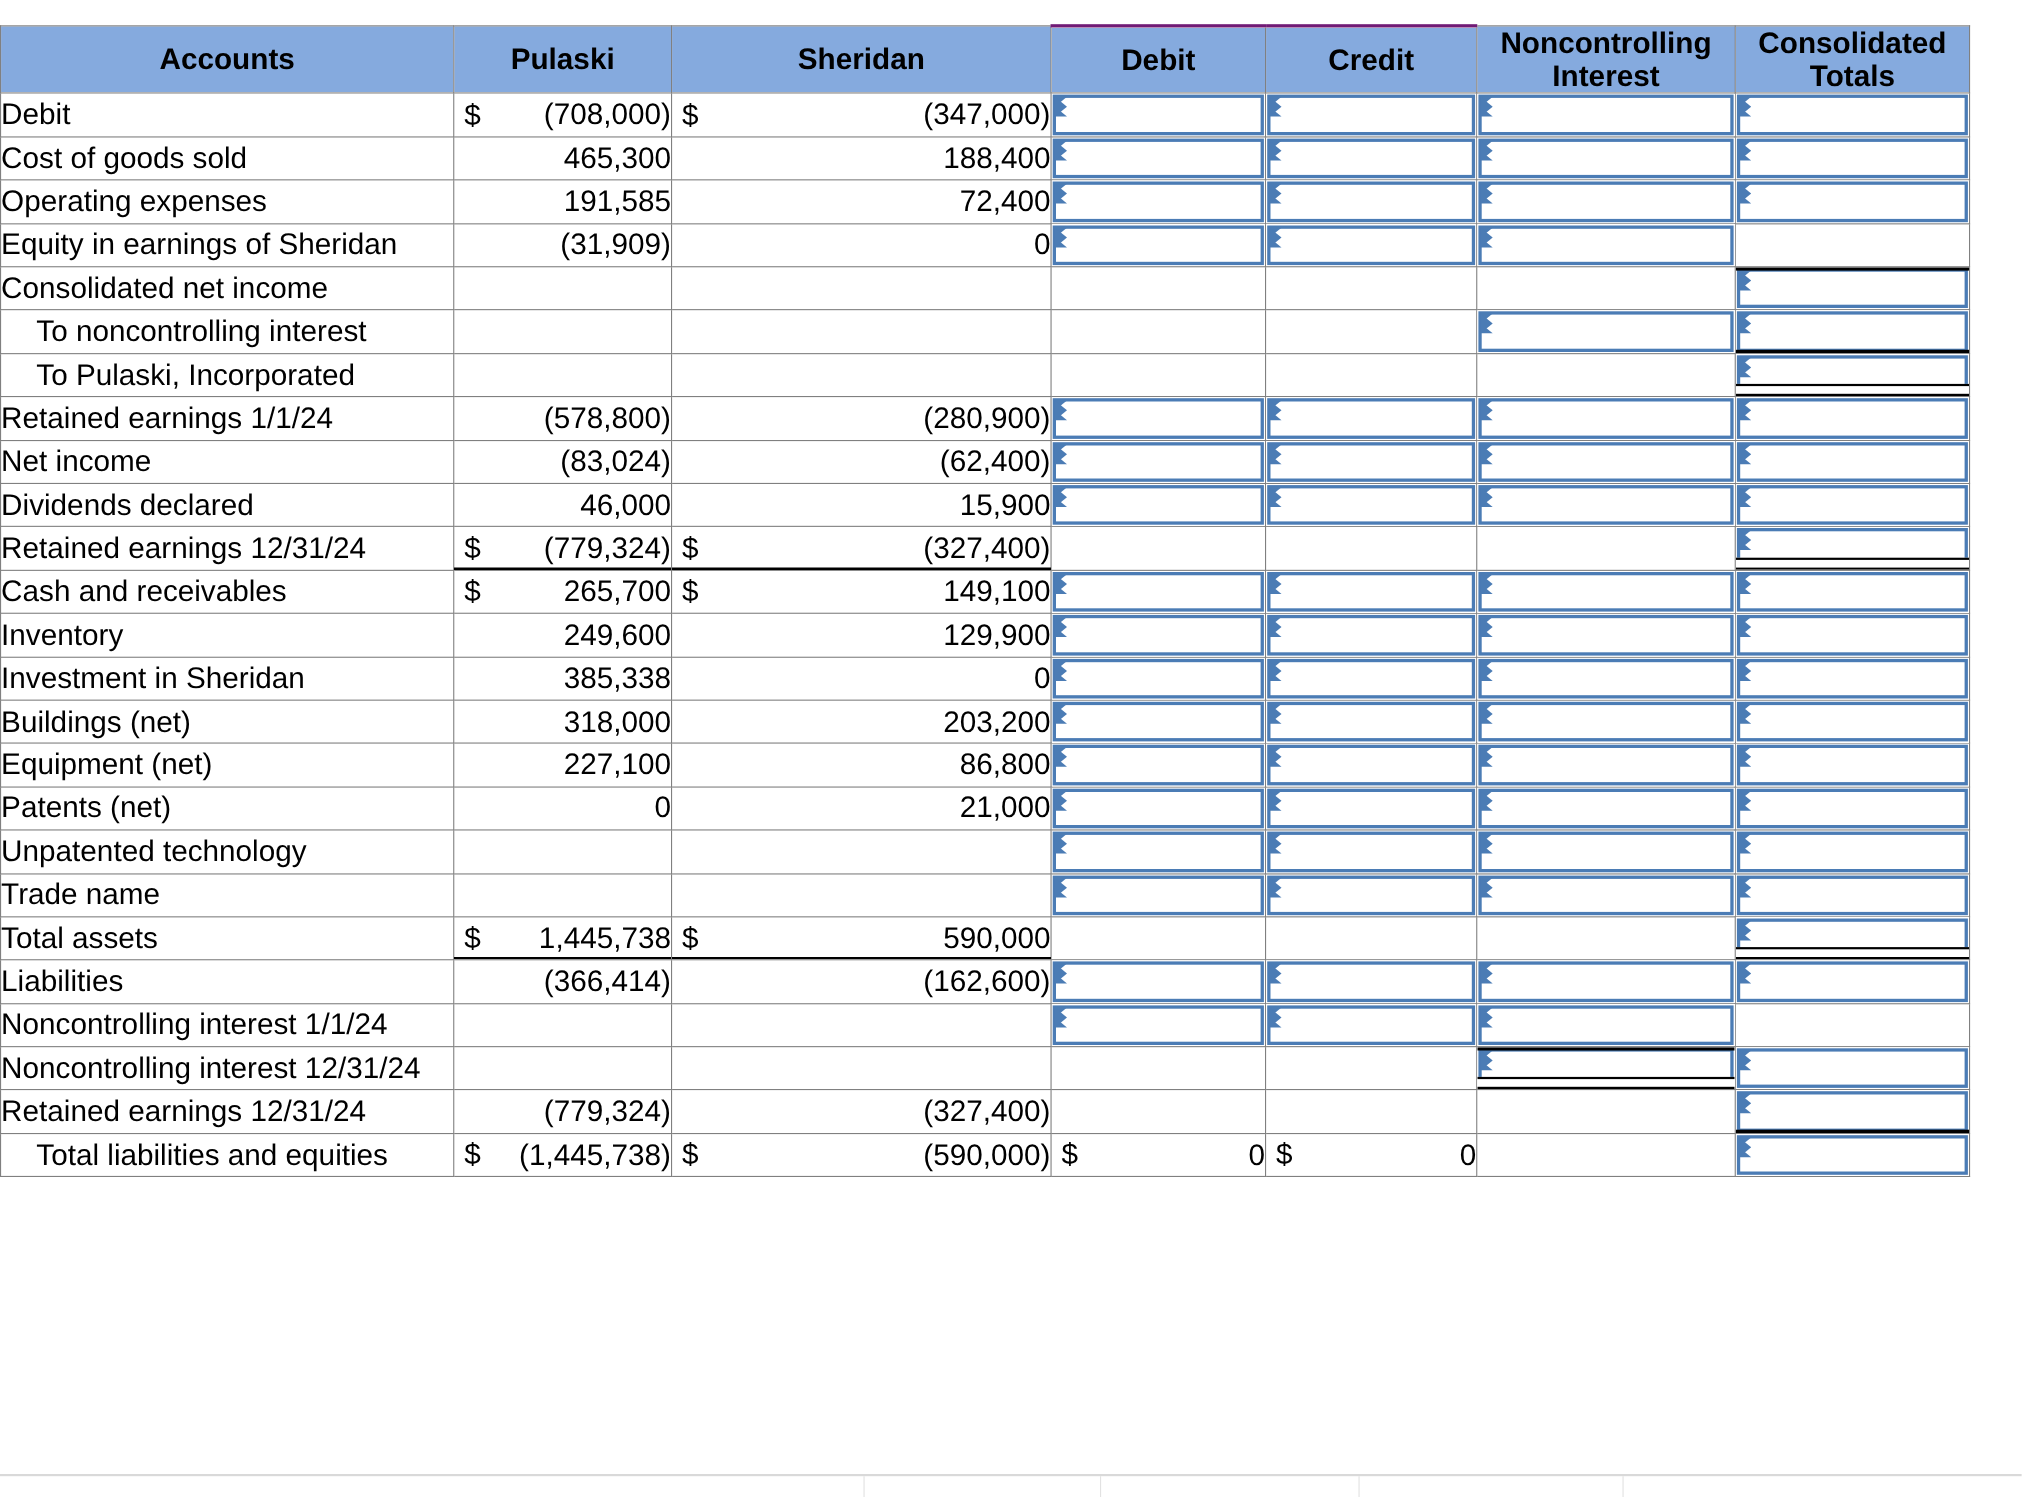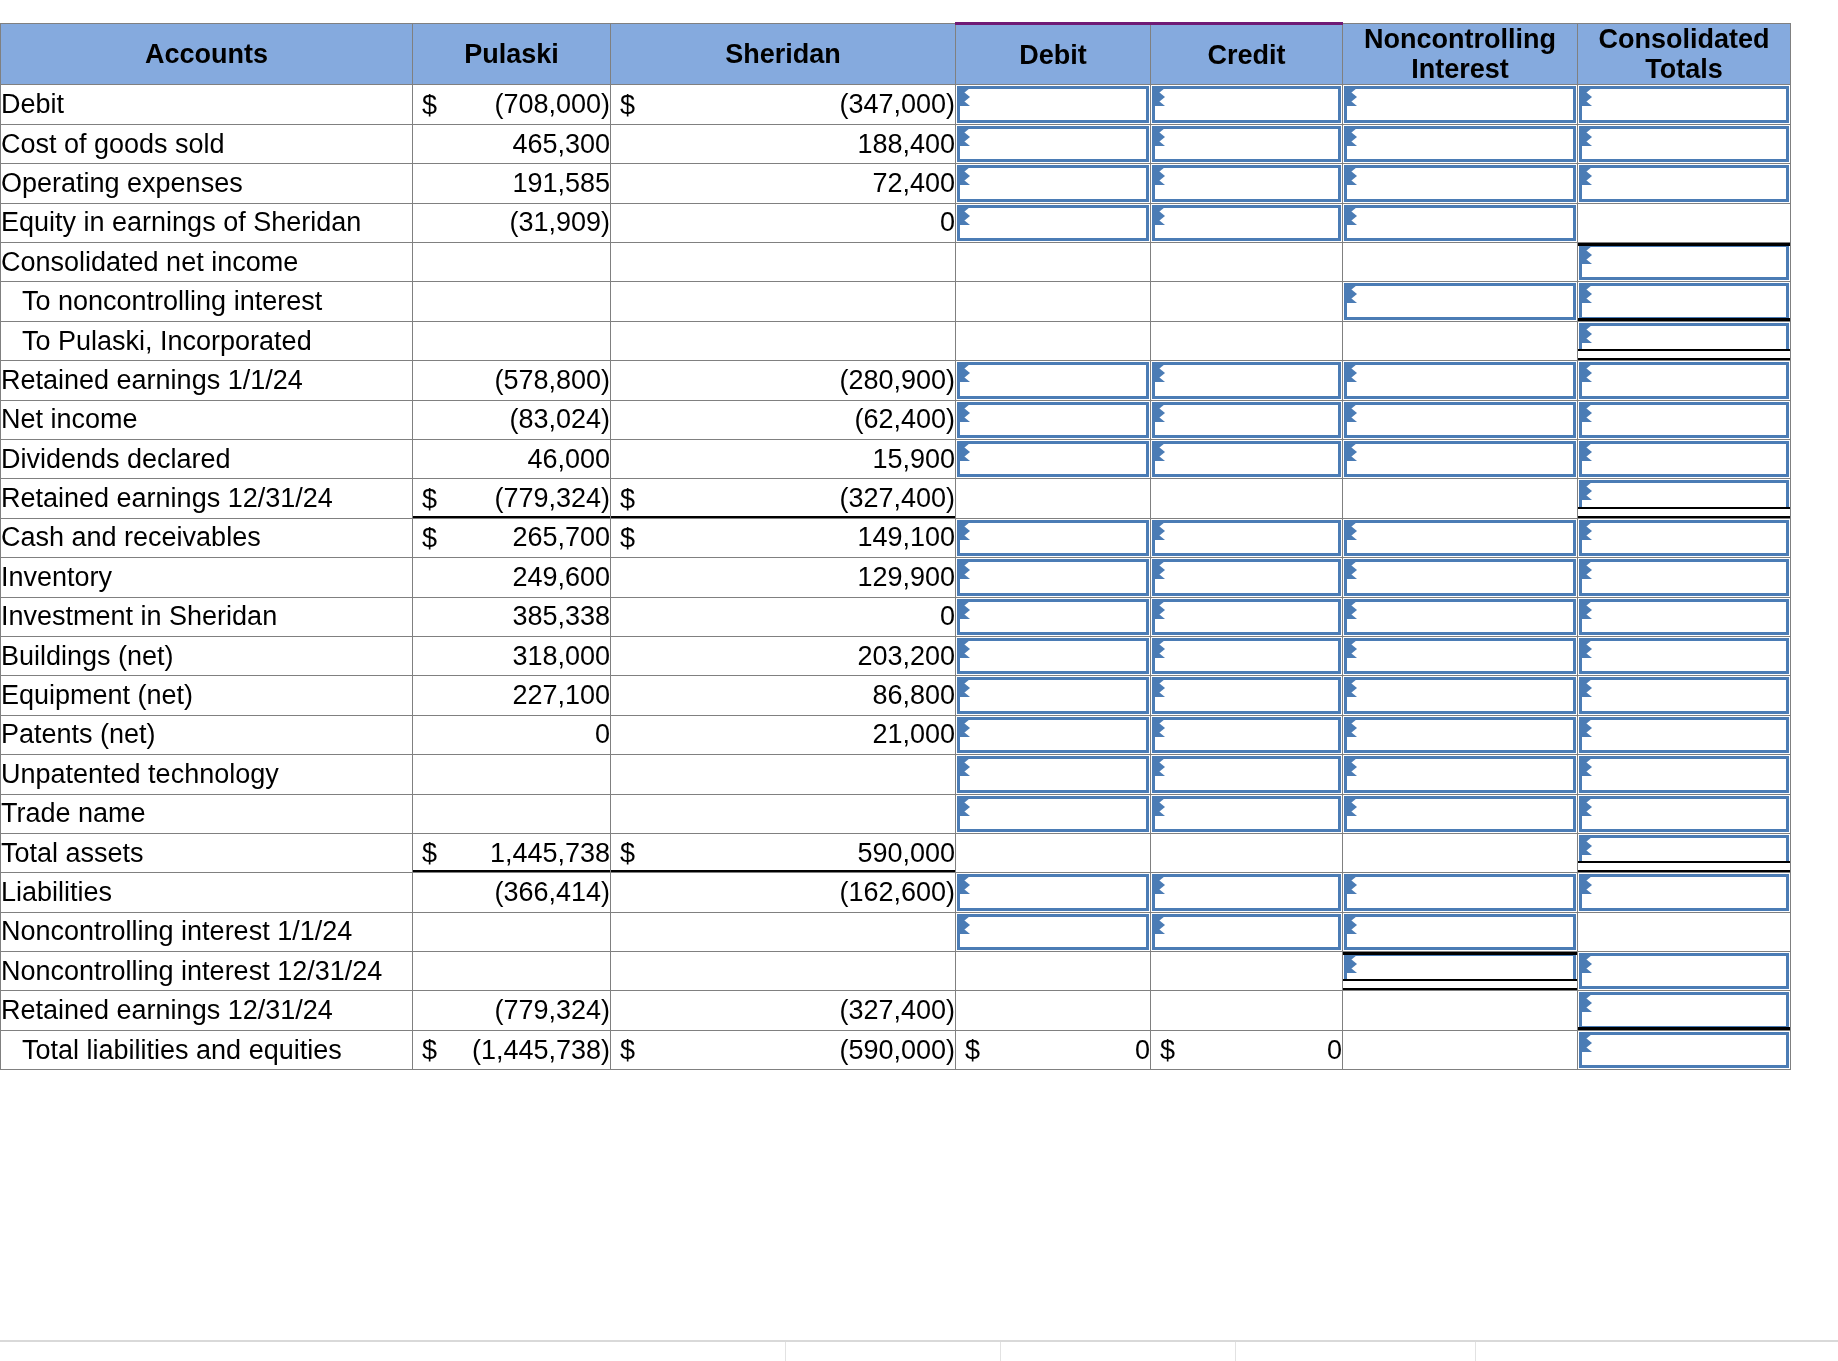--- a/index.html
+++ b/index.html
@@ -43,21 +43,21 @@
     border:1px solid #808080;
   }
   thead th.topblack{border-top:3px solid #701a75;}
 
   
   td.acct{
     text-align:left;
     padding-left:7px;
     font-size:27px;
   }
-  td.acct.indent{padding-left:21px;}
+  td.acct.indent{padding-left:32px;}
 
   
   td.val{
     text-align:right;
     padding-right:7px;
     position:relative;
     font-size:27px;
   }
   td.val .dollar{
     position:absolute;

